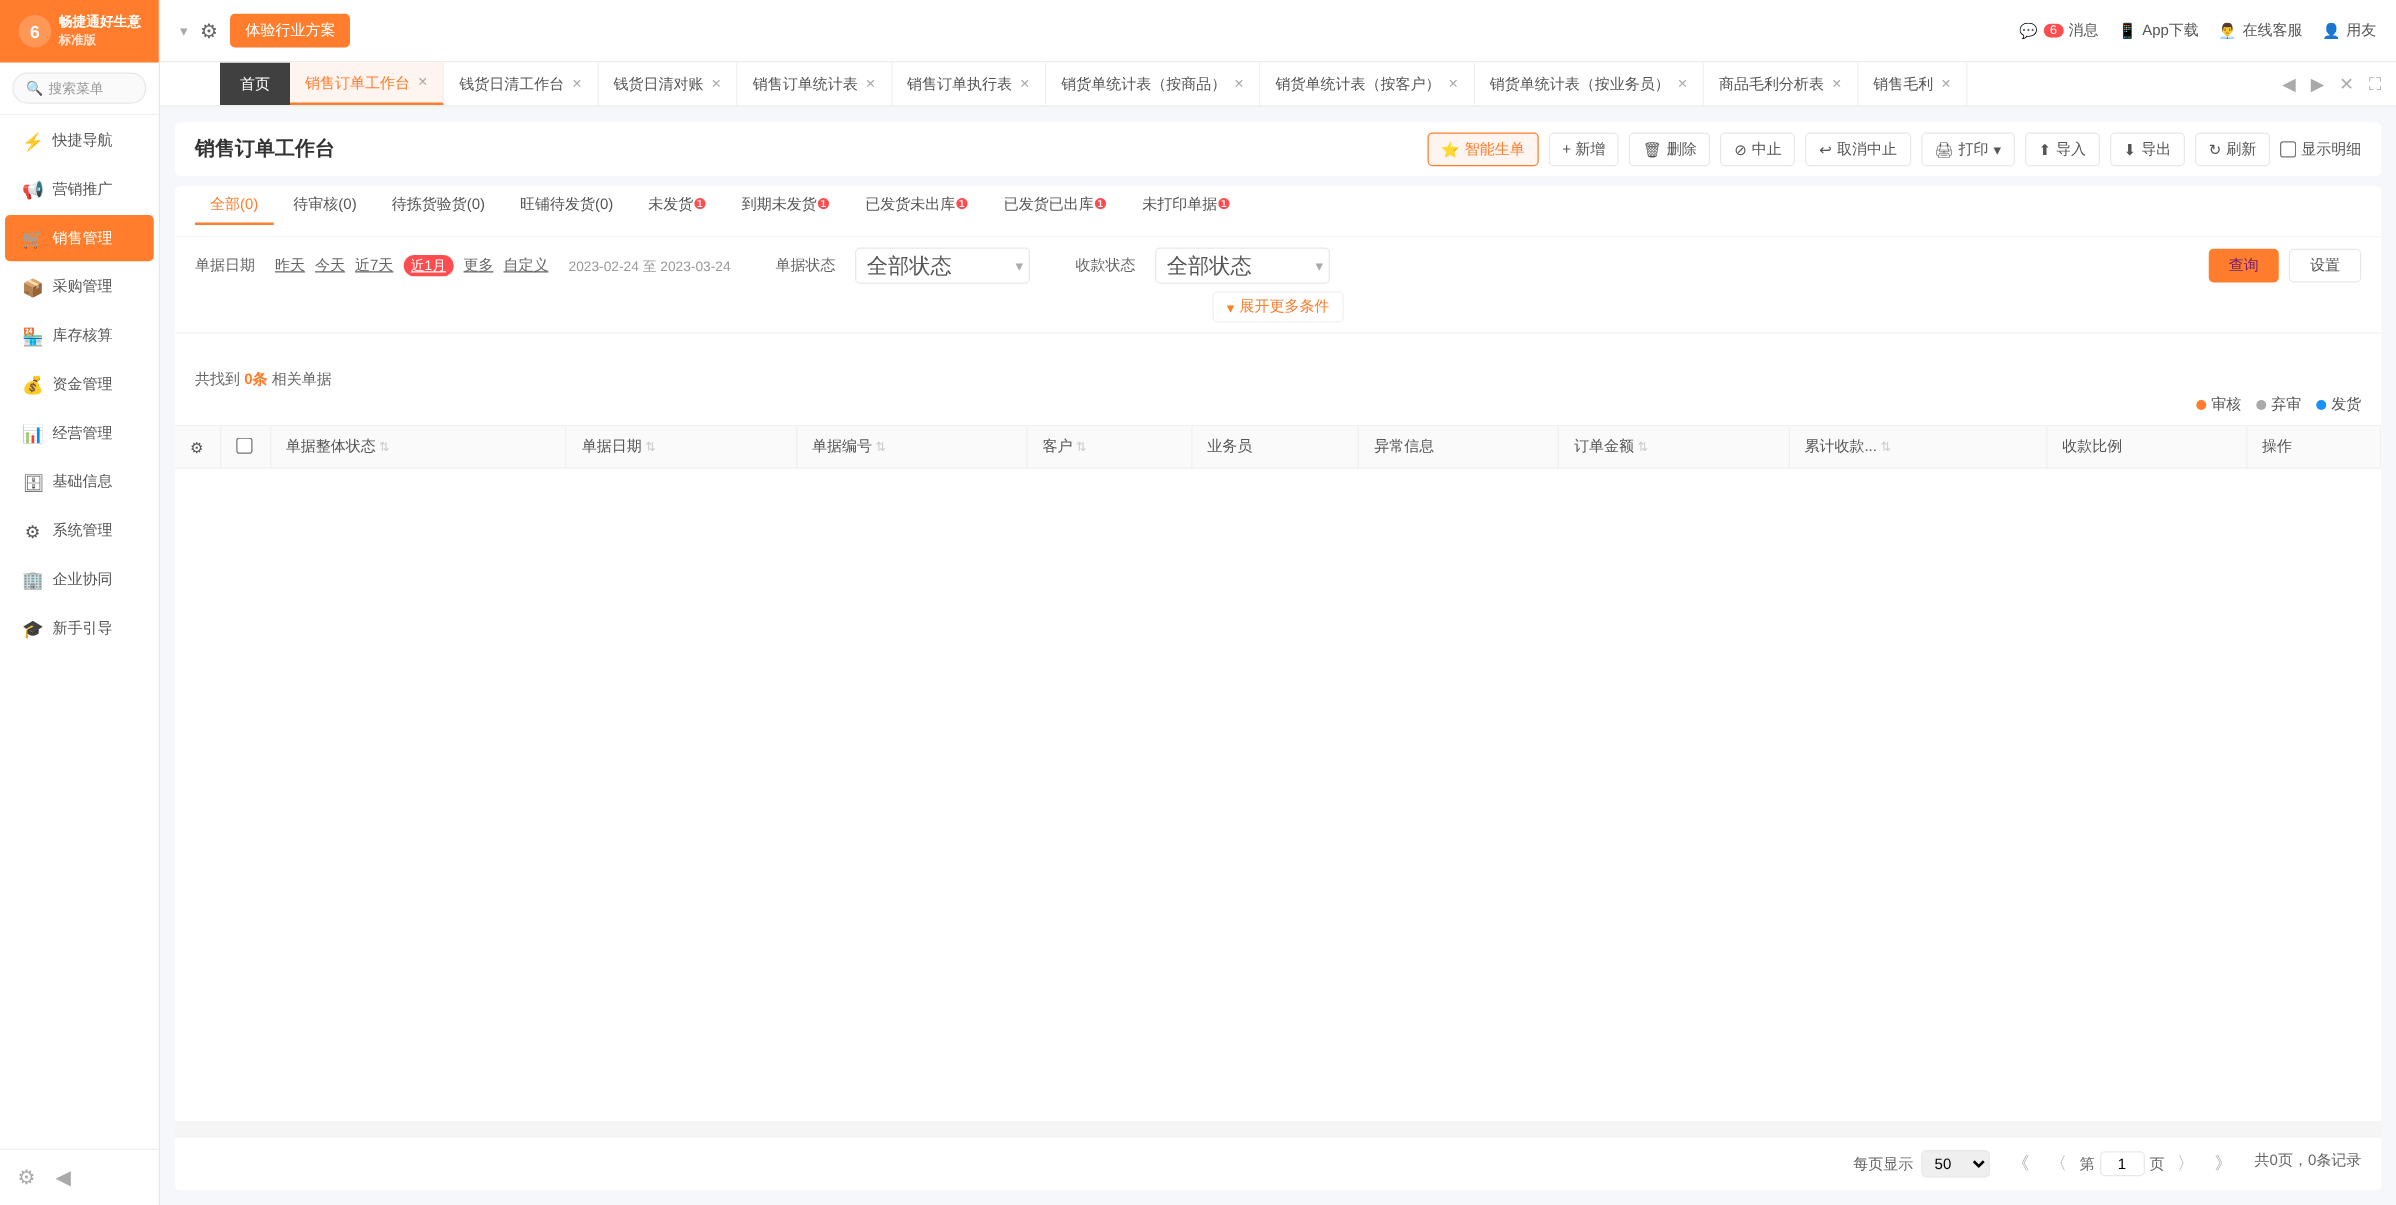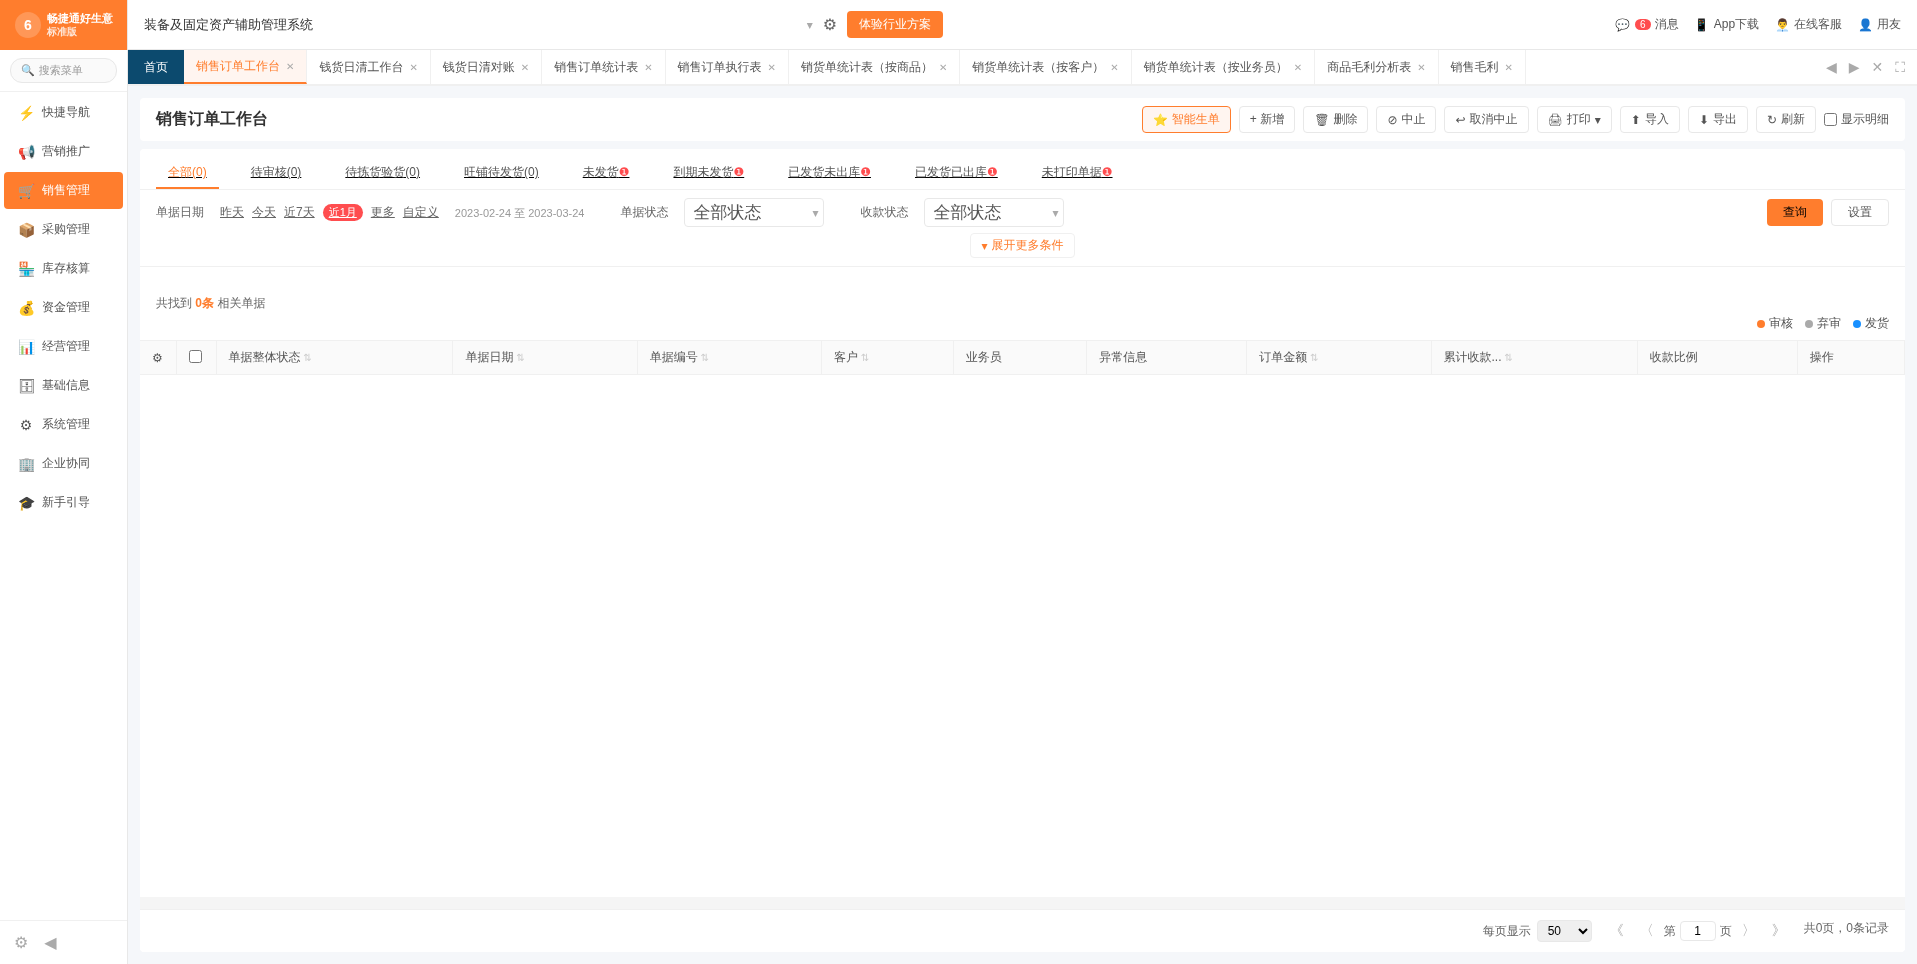--- a/index.html
+++ b/index.html
@@ -141,25 +141,26 @@
       align-items: center;
       border-bottom: 2px solid #f0f0f0;
       flex-shrink: 0;
       overflow: hidden;
     }
     .tab-home {
       padding: 0 16px;
       height: 100%;
       display: flex;
       align-items: center;
-      background: #0c4a6e;
+      background: #404040;
       color: white;
       font-size: 12px;
       cursor: pointer;
       flex-shrink: 0;
+      margin-left: 48px;
     }
     .tab-item {
       padding: 0 12px;
       height: 100%;
       display: flex;
       align-items: center;
       border-right: 1px solid #f0f0f0;
       font-size: 12px;
       cursor: pointer;
       color: #555;
@@ -250,24 +251,23 @@
     
     #filter-tabs {
       background: white;
       padding: 0 16px;
       border-radius: 4px 4px 0 0;
       flex-shrink: 0;
       border-bottom: 1px solid #f0f0f0;
     }
     .filter-tabs-row {
       display: flex;
-      align-items: flex-end;
+      align-items: flex-start;
       height: 40px;
-      gap: 20px;
-      text-decoration: underline;
+      gap: 4px;
     }
     .filter-tab {
       padding: 6px 12px;
       cursor: pointer;
       color: #555;
       font-size: 12px;
       border-bottom: 2px solid transparent;
     }
     .filter-tab.active {
       color: #ff7d2d;
@@ -350,21 +350,21 @@
       display: flex;
       align-items: center;
       gap: 4px;
       border: 1px solid #f0f0f0;
       border-radius: 4px;
       padding: 3px 10px;
       background: white;
     }
     .btn-query {
       background: #ff7d2d;
-      color: #000000;
+      color: #701a75;
       border: none;
       border-radius: 4px;
       padding: 5px 16px;
       cursor: pointer;
       font-size: 12px;
     }
     .btn-settings {
       background: white;
       border: 1px solid #e8e8e8;
       color: #555;
@@ -590,21 +590,20 @@
 
   <div class="sidebar-bottom">
     <span class="sidebar-bottom-btn">⚙</span>
     <span class="sidebar-bottom-btn">◀</span>
   </div>
 </div>
 
 <div id="main">
 
   <div id="top-header">
-    <span class="header-title">装备及固定资产辅助管理系统</span>
     <span style="color:#aaa; cursor:pointer;">▾</span>
     <span style="color:#666; cursor:pointer; font-size:16px;">⚙</span>
     <button class="header-industry-btn">体验行业方案</button>
     <div style="flex:1"></div>
     <div class="header-actions">
       <div class="header-action-item">
         <span>💬</span>
         <span class="badge">6</span>
         <span>消息</span>
       </div>

